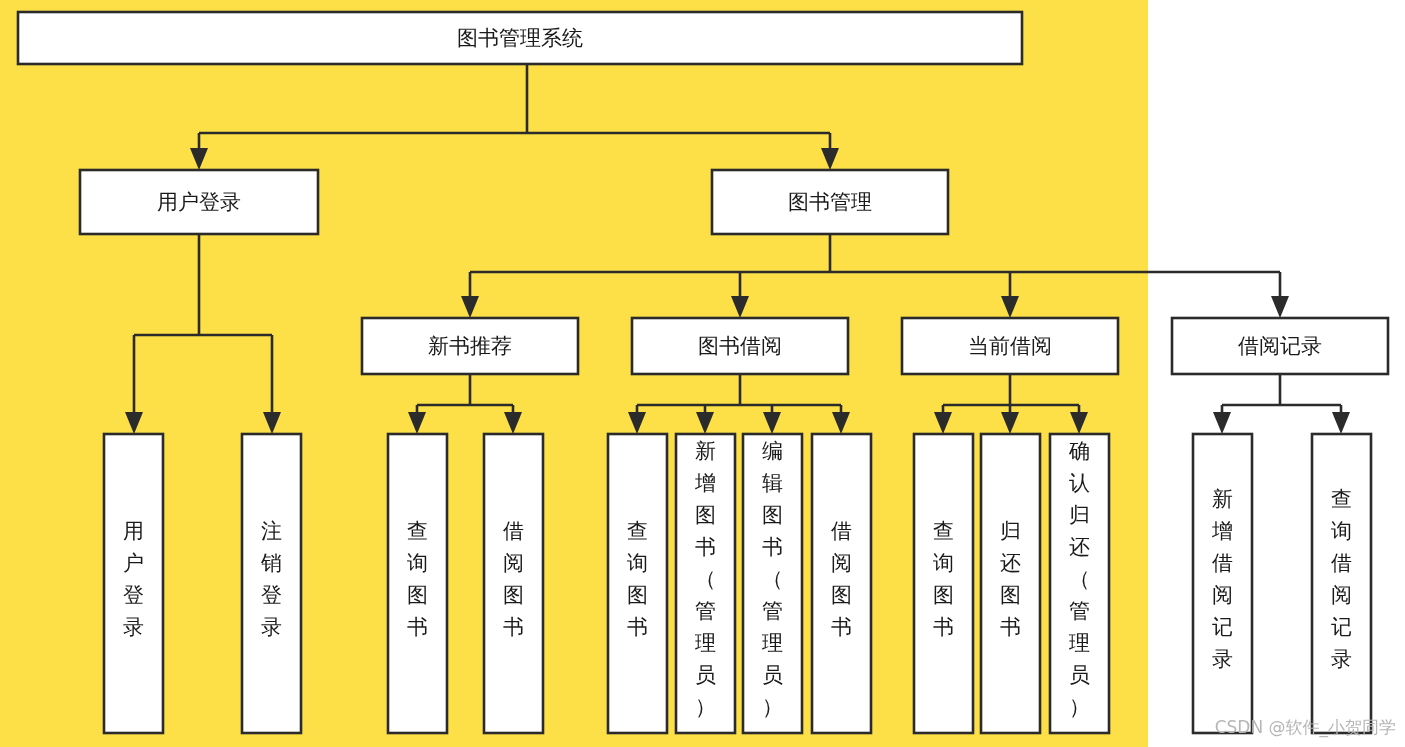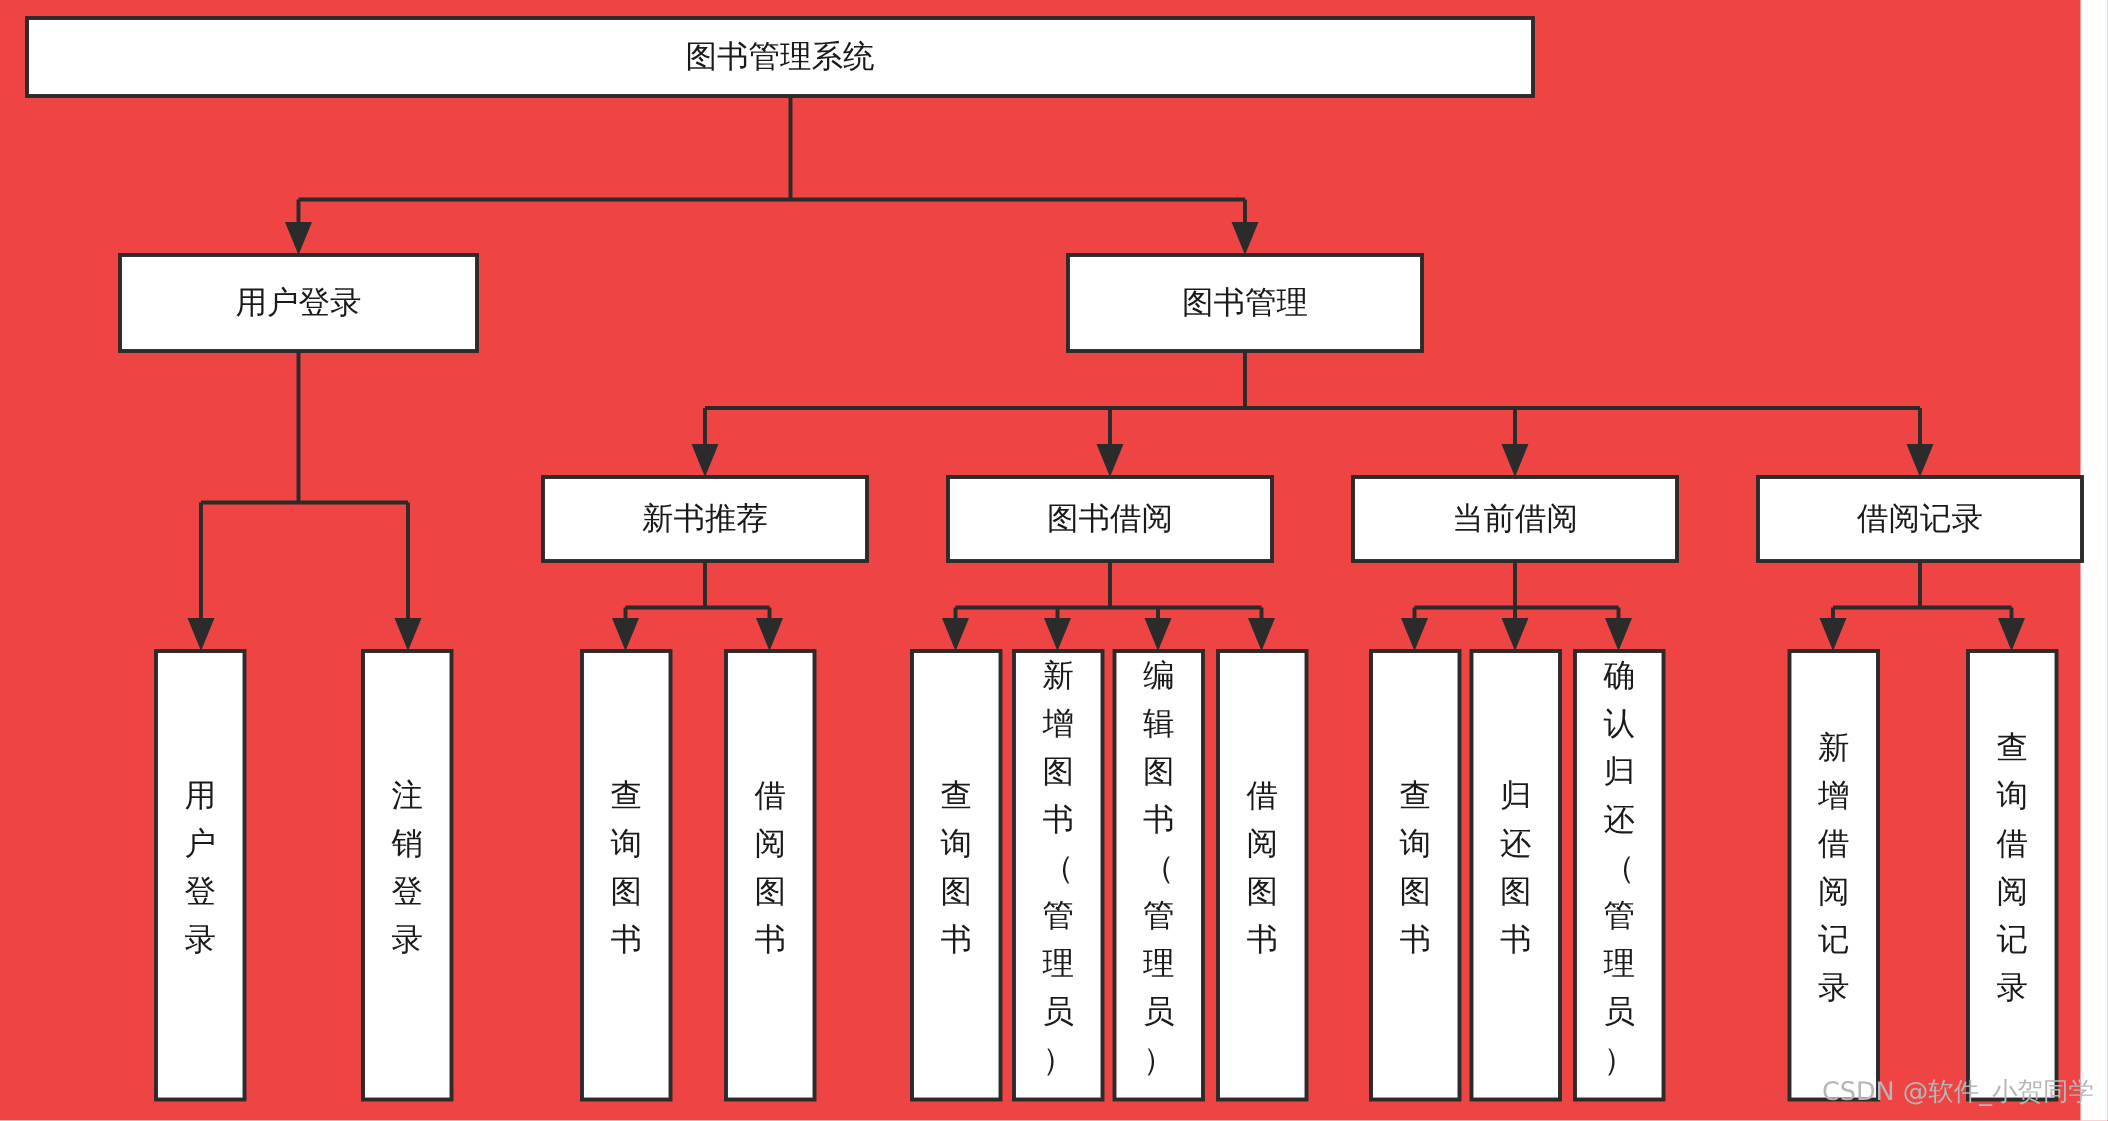--- a/index.html
+++ b/index.html
@@ -9,23 +9,23 @@
     background: #ffffff;
   }
   body {
     width: 1405px;
     height: 747px;
     font-family: "DejaVu Sans", "Liberation Sans", sans-serif;
     overflow: hidden;
   }
   #diagram-root {
     position: relative;
-    width: 1387px;
+    width: 1148px;
     height: 747px;
-    background: #ef4444;
+    background: #fde047;
   }
   svg.flowchart {
     display: block;
     width: 1405px;
     height: 747px;
   }
   .node-rect {
     fill: #ffffff;
     stroke: #2b2b2b;
     stroke-width: 2.6;

